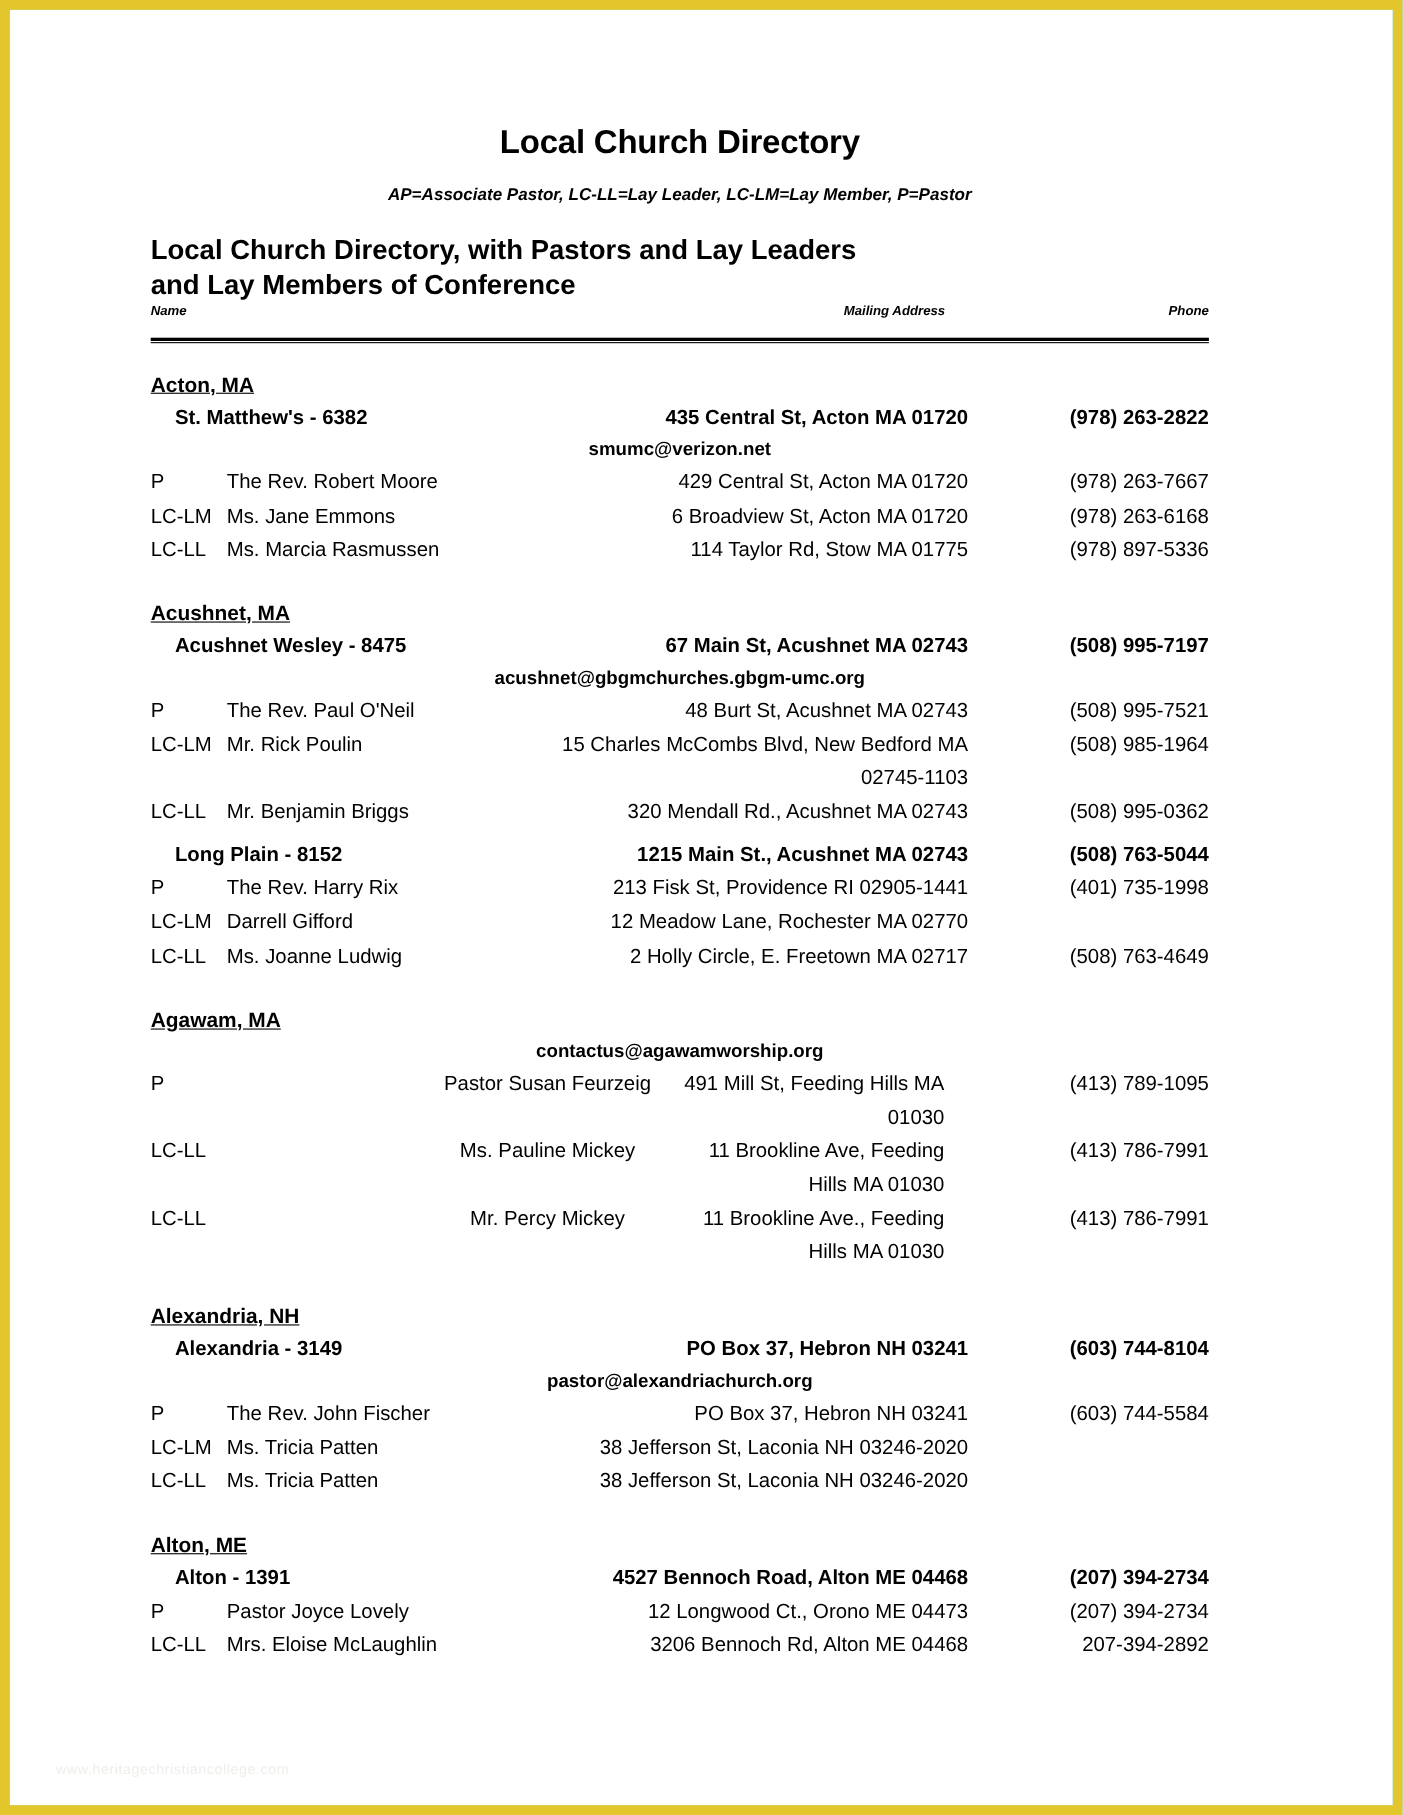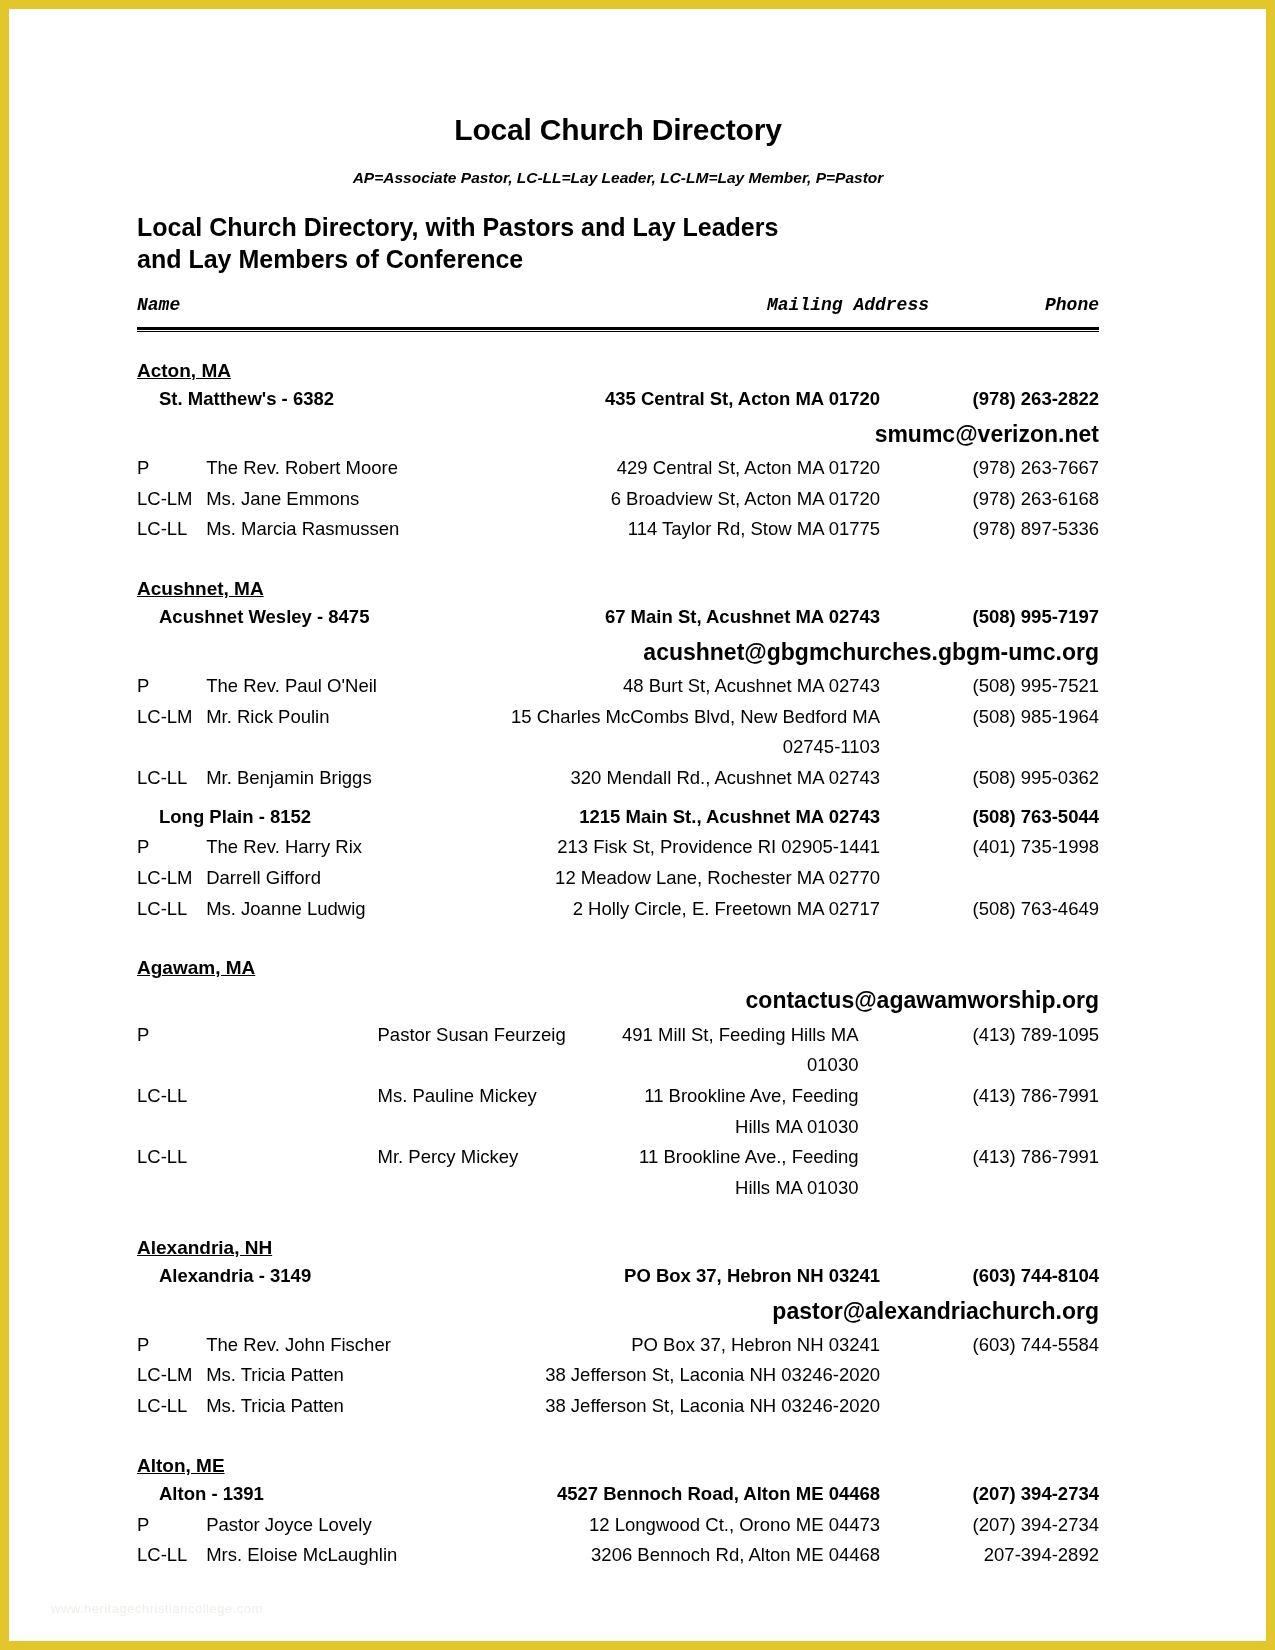--- a/index.html
+++ b/index.html
@@ -73,27 +73,25 @@
   h2.sub-title {
     font-size: 25px;
     font-weight: bold;
     text-align: left;
     margin: 0;
     padding-top: 24px;
     line-height: 1.28;
   }
 
   .col-head {
-    margin-top: 20px;
     position: relative;
     height: 26px;
-    font-size: 18px;
+    font-size: 12px;
     font-style: italic;
     font-weight: bold;
-    font-family: Liberation Mono, monospace;
   }
   .col-head .ch-name { position: absolute; left: 0; top: 0; }
   .col-head .ch-addr { position: absolute; left: 630px; top: 0; }
   .col-head .ch-phone { position: absolute; right: 0; top: 0; }
 
   .rule {
     margin-top: 6px;
     border-top: 3px solid #000;
     border-bottom: 1px solid #000;
     height: 1px;
@@ -124,41 +122,42 @@
     line-height: 1.66;
   }
   td.c-role {
     width: 74px;
     padding-left: 22px;
     white-space: nowrap;
   }
   td.c-name {
     width: 330px;
     white-space: nowrap;
+    text-align: center;
   }
   td.c-addr {
     width: 420px;
     text-align: right;
     padding-right: 14px;
   }
   td.c-phone {
     width: 152px;
     text-align: right;
     white-space: nowrap;
   }
 
   tr.church td {
     font-weight: bold;
   }
   tr.church td.c-role { padding-left: 22px; }
 
   tr.email td.c-email {
-    text-align: right;
-    font-weight: bold;
-    font-size: 23px;
+    text-align: center;
+    font-weight: bold;
+    font-size: 17px;
     line-height: 1.66;
   }
 
   .spacer-row td { height: 8px; line-height: 8px; font-size: 0; }
   .addr2 { display:block; text-align: right; }
 </style>
 </head>
 <body>
 
 <div id="page" style="border-color: rgb(226, 198, 44);">

